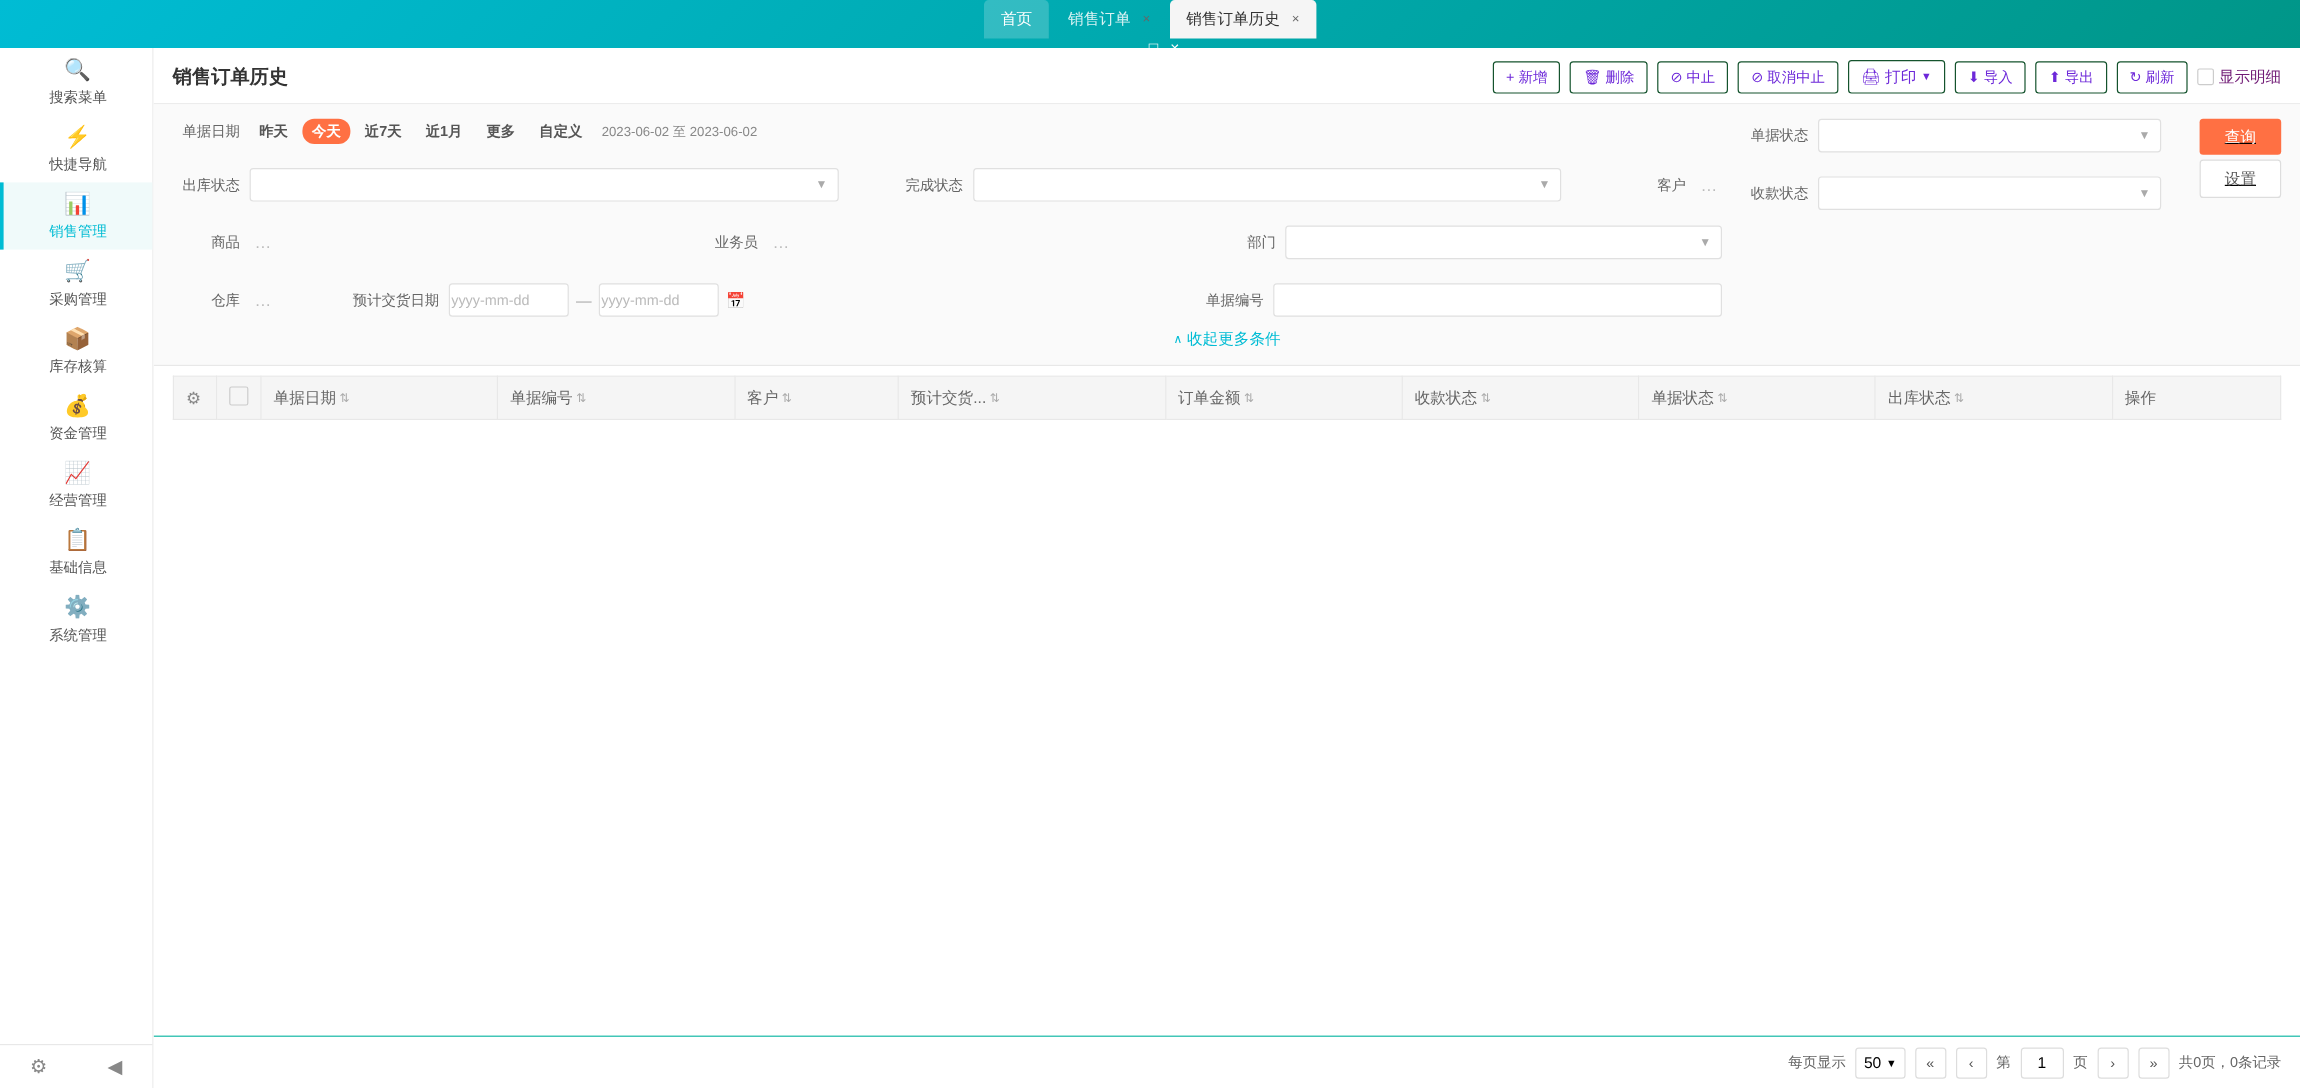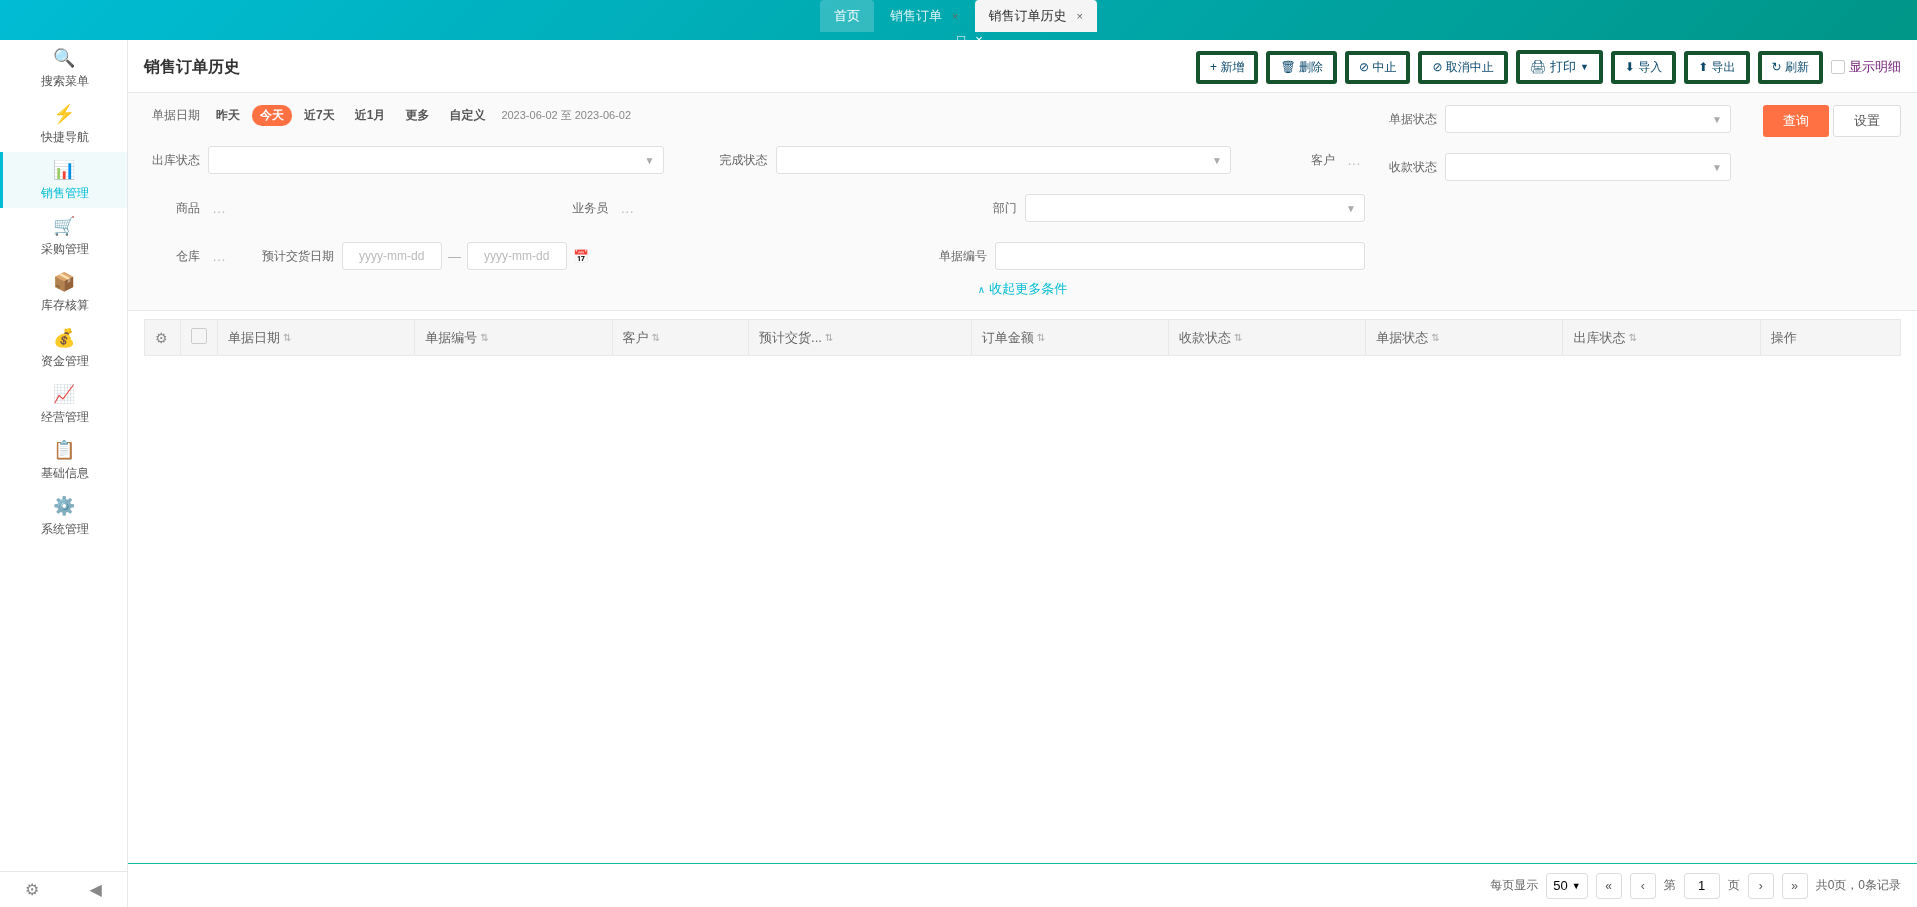--- a/index.html
+++ b/index.html
@@ -129,25 +129,25 @@
     .toolbar {
       display: flex;
       align-items: center;
       gap: 8px;
     }
     .toolbar-btn {
       display: flex;
       align-items: center;
       gap: 4px;
       padding: 4px 10px;
-      border: 4px solid #14532d;
-      border-radius: 3px;
-      cursor: pointer;
-      background: white;
-      color: #0c4a6e;
+      border: 1px solid #14532d;
+      border-radius: 3px;
+      cursor: pointer;
+      background: white;
+      color: #6d28d9;
       font-size: 12px;
       white-space: nowrap;
     }
     .show-details {
       display: flex;
       align-items: center;
       gap: 4px;
       cursor: pointer;
       color: #701a75;
       font-size: 12px;
@@ -194,21 +194,21 @@
       cursor: pointer;
       font-size: 12px;
       color: #999;
     }
     .filter-select .arrow { color: #aaa; font-size: 10px; }
     .filter-input {
       flex: 1;
       height: 28px;
       border: 1px solid #e0e0e0;
       border-radius: 3px;
-      padding: 0 16px;
+      padding: 0 1px;
       font-size: 12px;
       color: #666;
       background: white;
     }
     .filter-input::placeholder { color: #bbb; }
     .filter-ellipsis {
       color: #bbb;
       cursor: pointer;
       padding: 0 4px;
       font-size: 14px;
@@ -254,23 +254,24 @@
       cursor: pointer;
       color: #00bcd4;
       font-size: 12px;
       margin-top: 2px;
     }
     .collapse-row .arrow { font-size: 10px; }
 
     
     .filter-actions {
       display: flex;
-      flex-direction: row;
+      flex-direction: column;
       gap: 4px;
       margin-left: 16px;
+      text-decoration: underline;
     }
     .query-btn {
       padding: 6px 20px;
       background: #ff7043;
       color: white;
       border: none;
       border-radius: 3px;
       cursor: pointer;
       font-size: 13px;
     }
@@ -534,21 +535,21 @@
             <div class="filter-select" style="flex:1;">
               <span></span>
               <span class="arrow">▼</span>
             </div>
           </div>
 
           <div class="filter-row">
             <span class="filter-label">仓库</span>
             <span class="filter-ellipsis">…</span>
             <div style="width:32px;"></div>
-            <span class="filter-label" style="min-width:70px;">预计交货日期</span>
+            <span class="filter-label" style="min-width:70px;margin-left:32px;">预计交货日期</span>
             <input class="filter-input" style="width: 100px; flex: 0 0 auto;" placeholder="yyyy-mm-dd">
             <span style="padding:0 6px; color:#aaa;">—</span>
             <input class="filter-input" style="width: 100px; flex: 0 0 auto;" placeholder="yyyy-mm-dd">
             <span style="padding:0 6px; color:#ccc; cursor:pointer;">📅</span>
             <div style="flex:1;"></div>
             <span class="filter-label">单据编号</span>
             <input class="filter-input" style="flex: 1 1 0%;">
           </div>
         </div>
 

